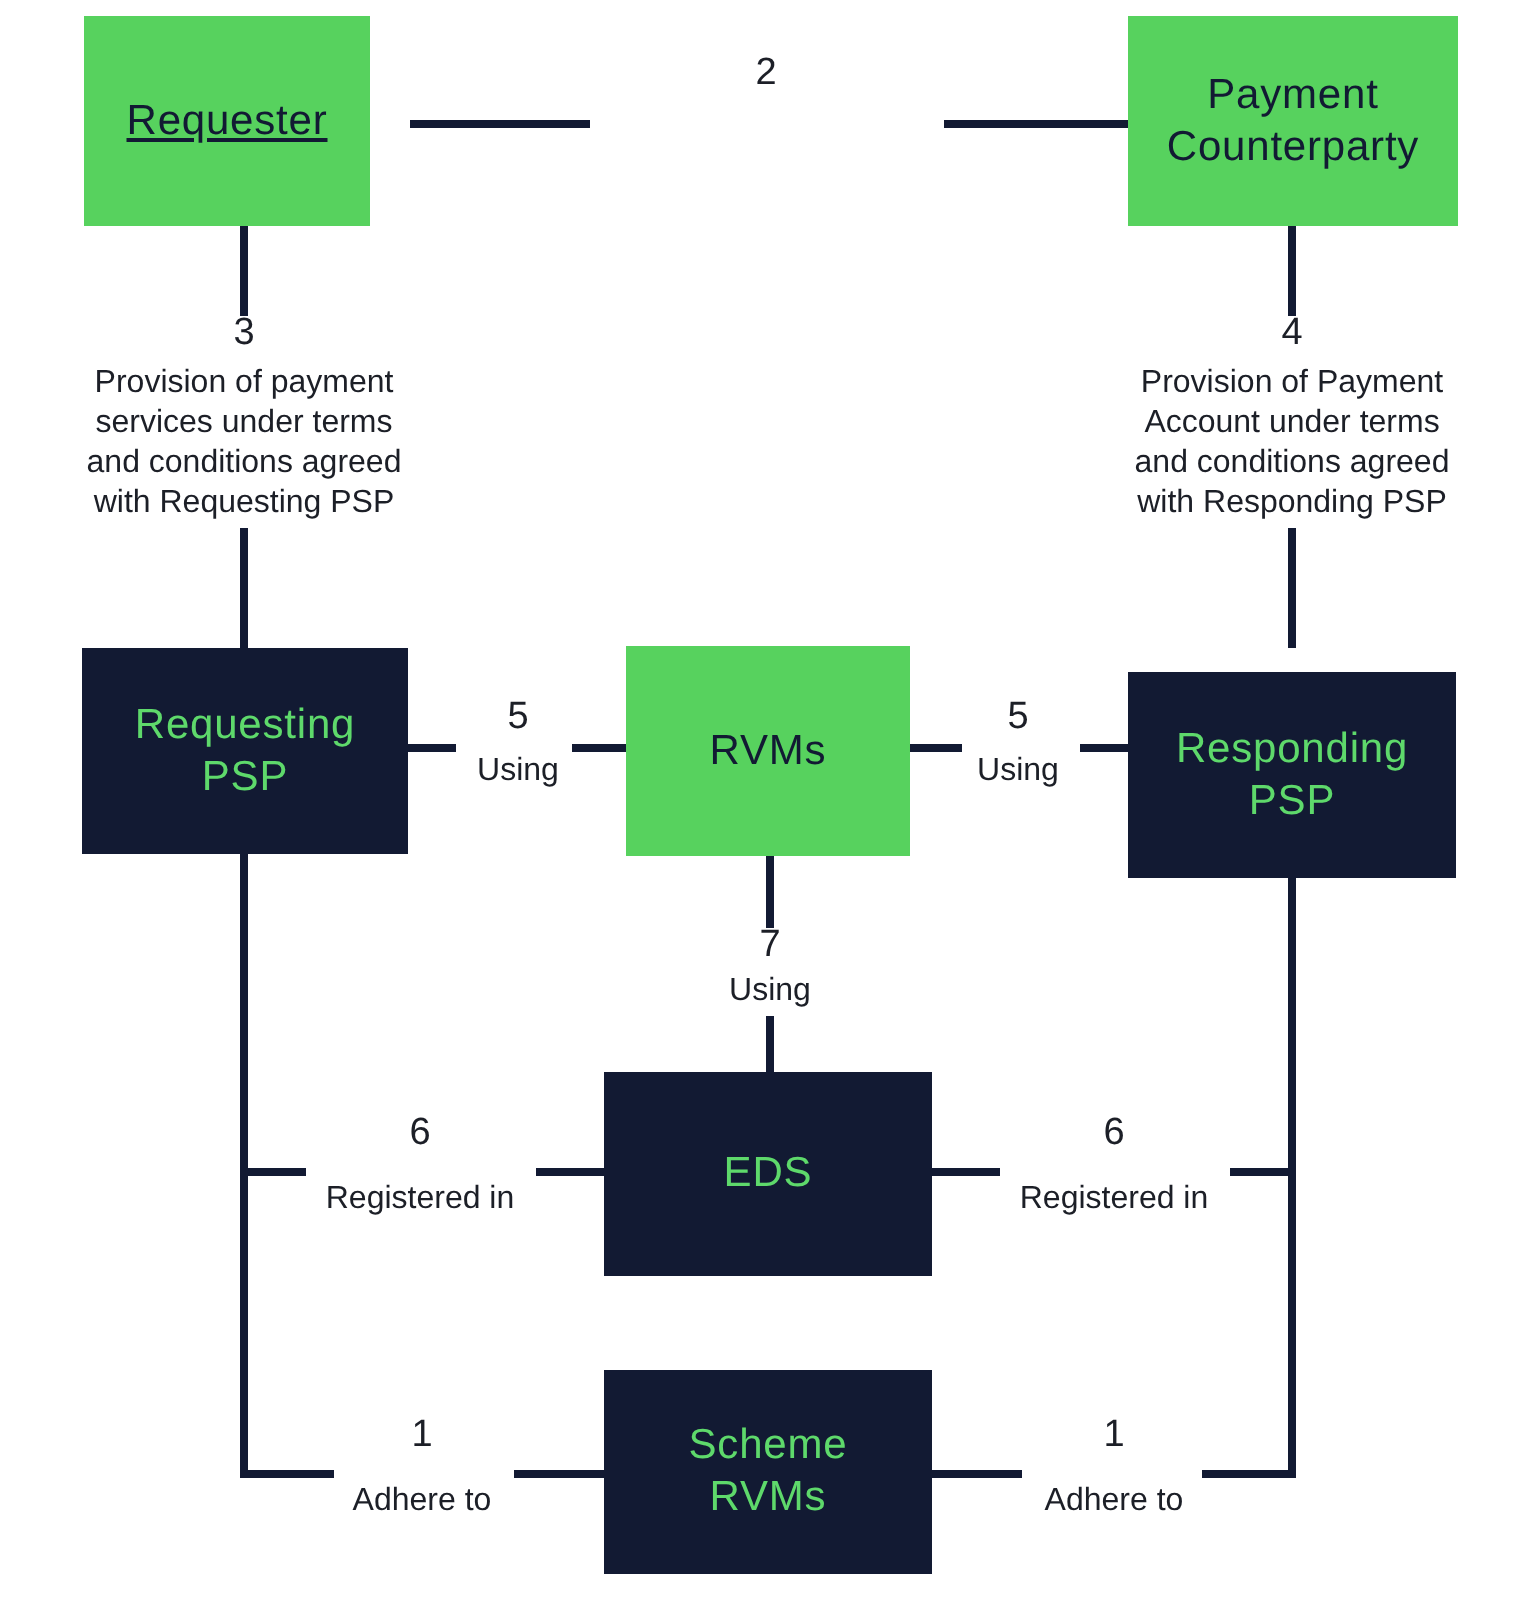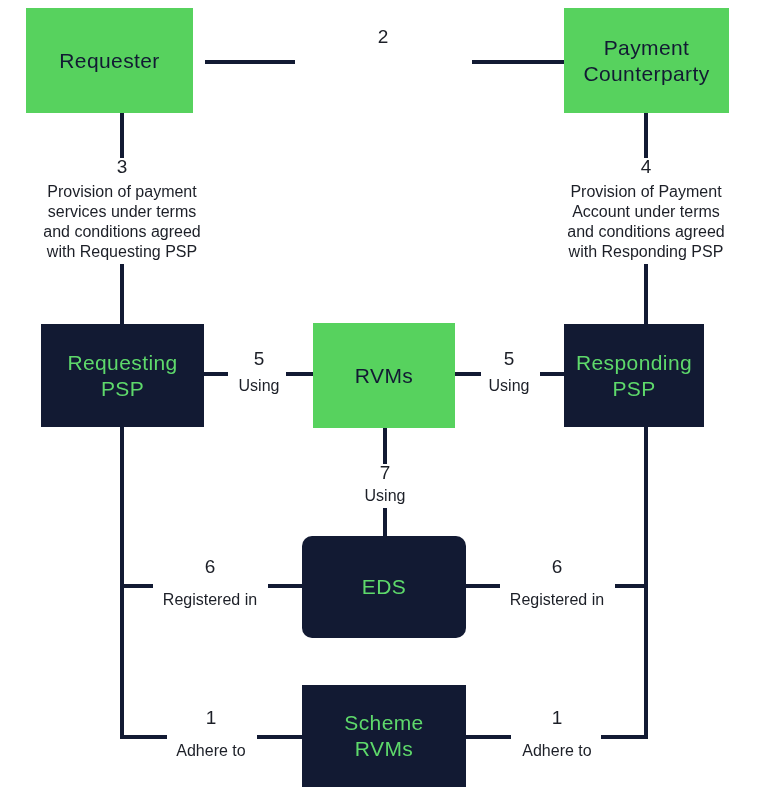--- a/index.html
+++ b/index.html
@@ -15,26 +15,26 @@
     font-family:"Liberation Sans", sans-serif;overflow:hidden;
   }
   
   .node{
     position:absolute;display:flex;align-items:center;justify-content:center;
     text-align:center;font-size:21px;line-height:26px;letter-spacing:.4px;
   }
   .node .node-label{white-space:pre-line;}
   .node.green{background:var(--green);color:var(--navy);}
   .node.navy{background:var(--navy);color:var(--green-text);}
-  [data-name="node-requester"]{left:26px;top:8px;width:167px;height:105px;}
+  [data-name="node-requester"]{left:42px;top:8px;width:143px;height:105px;text-decoration:underline;}
   [data-name="node-payment-counterparty"]{left:564px;top:8px;width:165px;height:105px;}
   [data-name="node-requesting-psp"]{left:41px;top:324px;width:163px;height:103px;}
   [data-name="node-rvms"]{left:313px;top:323px;width:142px;height:105px;}
-  [data-name="node-responding-psp"]{left:564px;top:324px;width:140px;height:103px;}
-  [data-name="node-eds"]{left:302px;top:536px;width:164px;height:102px;border-radius:10px;}
+  [data-name="node-responding-psp"]{left:564px;top:336px;width:164px;height:103px;}
+  [data-name="node-eds"]{left:302px;top:536px;width:164px;height:102px;}
   [data-name="node-scheme-rules"]{left:302px;top:685px;width:164px;height:102px;}
   
   .line{position:absolute;background:var(--navy);}
   .h{height:4px;} .v{width:4px;}
   [data-name="connector-intention-left"]{left:205px;top:60px;width:90px;}
   [data-name="connector-intention-right"]{left:472px;top:60px;width:92px;}
   [data-name="connector-requester-down-1"]{left:120px;top:113px;height:45px;}
   [data-name="connector-requester-down-2"]{left:120px;top:264px;height:60px;}
   [data-name="connector-counterparty-down-1"]{left:644px;top:113px;height:45px;}
   [data-name="connector-counterparty-down-2"]{left:644px;top:264px;height:60px;}

